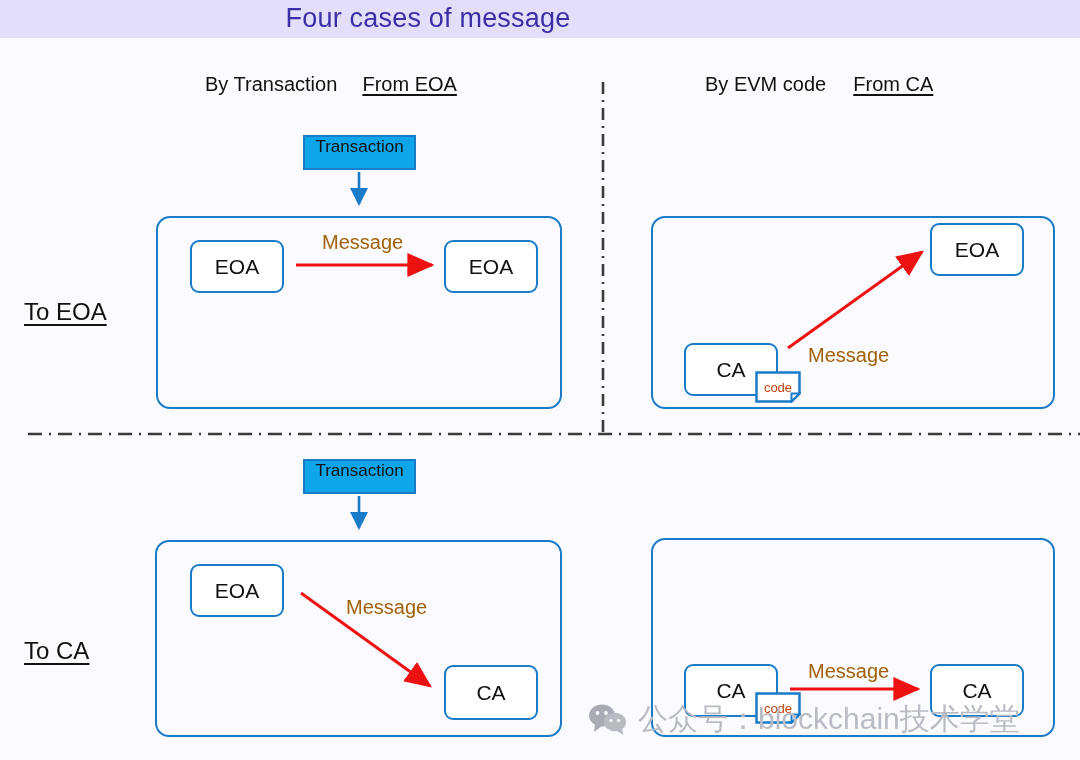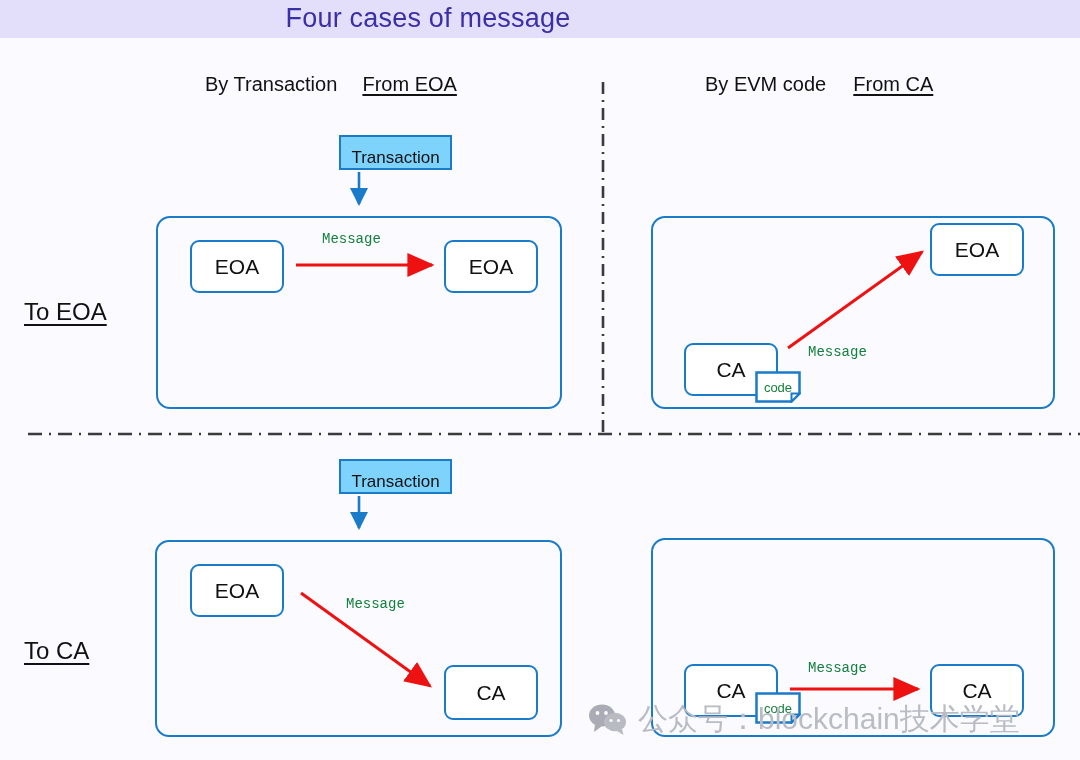--- a/index.html
+++ b/index.html
@@ -81,56 +81,54 @@
     display: flex;
     align-items: center;
     justify-content: center;
     font-size: 21px;
     color: #111;
   }
   .tx-box {
     position: absolute;
     border: 2.5px solid #1a7bc9;
     border-radius: 0;
-    background: #7dd3fc;
+    background: #0ea5e9;
     box-sizing: border-box;
     display: flex;
-    align-items: flex-end;
+    align-items: flex-start;
     justify-content: center;
     font-size: 17px;
     color: #111;
-    margin-left: 36px;
   }
 
   
   .code-icon {
     position: absolute;
     width: 46px;
     height: 32px;
     z-index: 6;
   }
   .code-icon .label {
     position: absolute;
     left: 0; top: 0;
     width: 46px; height: 32px;
     display: flex;
     align-items: center;
     justify-content: center;
     font-size: 13px;
-    color: #15803d;
+    color: #c2410c;
     pointer-events: none;
   }
 
   
   .msg-label {
     position: absolute;
-    font-size: 14px;
-    color: #15803d;
-    white-space: nowrap;
-    font-family: Liberation Mono, monospace;
+    font-size: 20px;
+    color: #a16207;
+    white-space: nowrap;
   }
 
   
   .arrow-layer {
     position: absolute;
     left: 0; top: 0;
     width: 1080px;
     height: 760px;
     pointer-events: none;
     z-index: 4;

